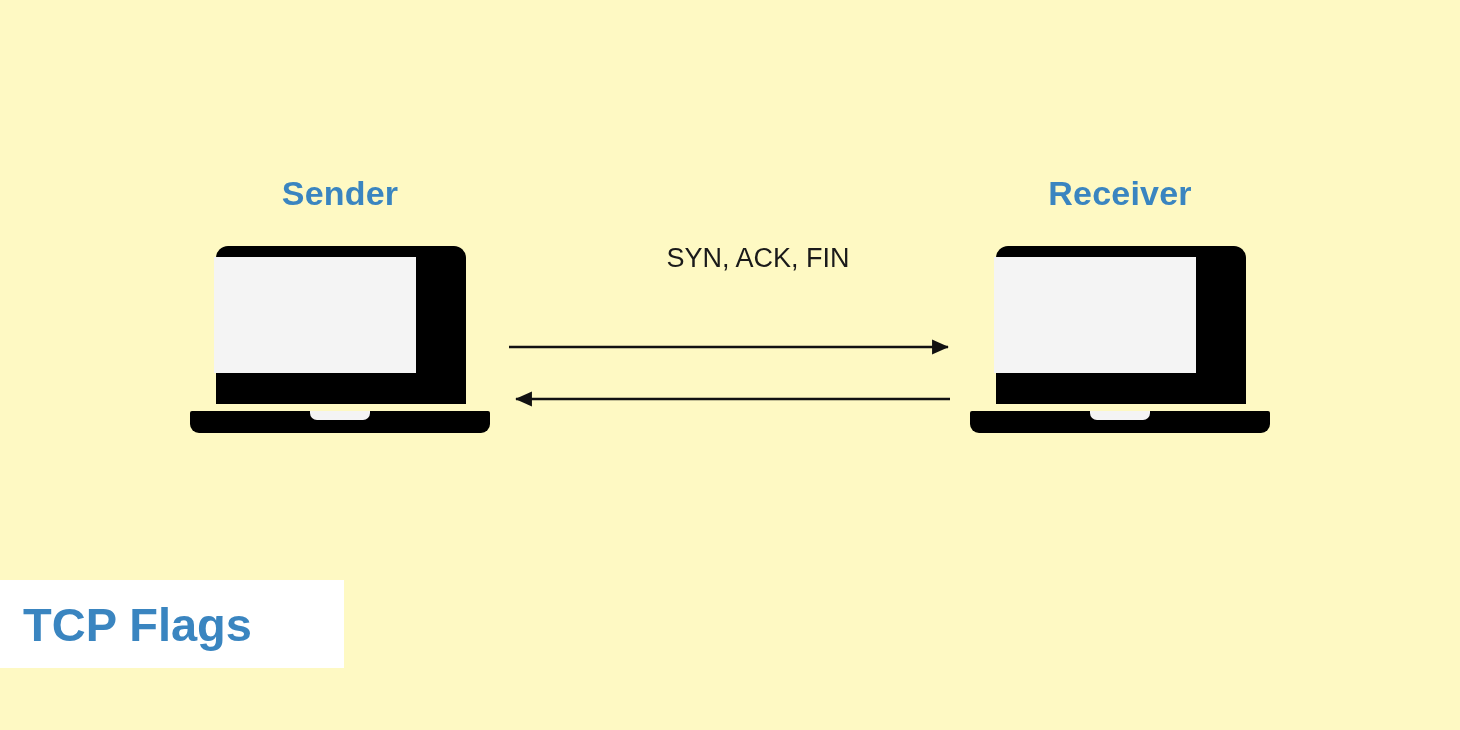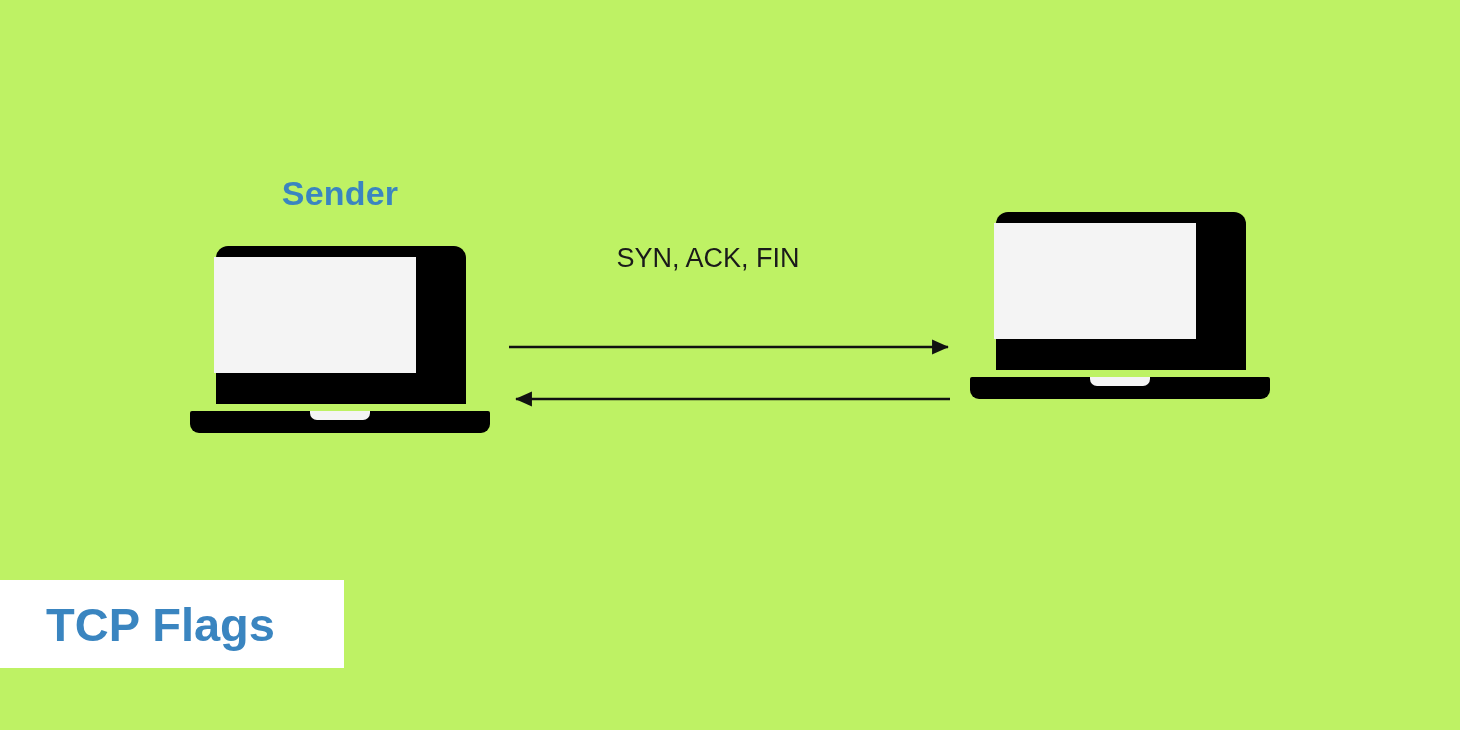--- a/index.html
+++ b/index.html
@@ -10,21 +10,21 @@
     width: 1460px;
     height: 730px;
     background: #f4f4f4;
     font-family: "Liberation Sans", sans-serif;
     overflow: hidden;
   }
   #canvas {
     position: relative;
     width: 1460px;
     height: 730px;
-    background: #bef264;
+    background: #fef9c3;
   }
 
   
   .node {
     position: absolute;
     width: 310px;
   }
   .node-label {
     text-align: center;
     font-size: 34px;
@@ -75,21 +75,21 @@
     transform: translateX(-50%);
     width: 60px;
     height: 9px;
     background: #f4f4f4;
     border-radius: 0 0 7px 7px;
   }
 
   
   .message {
     position: absolute;
-    left: 548px;
+    left: 598px;
     top: 238px;
     width: 320px;
     text-align: center;
     font-size: 27px;
     line-height: 40px;
     color: #1a1a1a;
     font-family: "Liberation Sans", sans-serif;
   }
   .message div { white-space: nowrap; }
 
@@ -105,21 +105,21 @@
     position: absolute;
     left: 0px;
     top: 580px;
     width: 344px;
     height: 88px;
     background: #ffffff;
     display: flex;
     align-items: center;
   }
   .title-text {
-    margin-left: 46px;
+    margin-left: 23px;
     font-size: 47px;
     font-weight: bold;
     color: #3a85c0;
     line-height: 1;
     white-space: nowrap;
   }
 </style>
 </head>
 <body>
 
@@ -129,20 +129,21 @@
     <div class="node-label">Sender</div>
     <div class="laptop" style="margin-top:24px;">
       <div class="laptop-lid"></div>
       <div class="laptop-screen"></div>
       <div class="laptop-base"></div>
       <div class="laptop-notch"></div>
     </div>
   </div>
 
   <div class="node" style="left:965px; top:176px;">
+    <div class="node-label">Receiver</div>
     <div class="laptop" style="margin-top:24px;">
       <div class="laptop-lid"></div>
       <div class="laptop-screen"></div>
       <div class="laptop-base"></div>
       <div class="laptop-notch"></div>
     </div>
   </div>
 
   <div class="message">
     <div>SYN, ACK, FIN</div>

